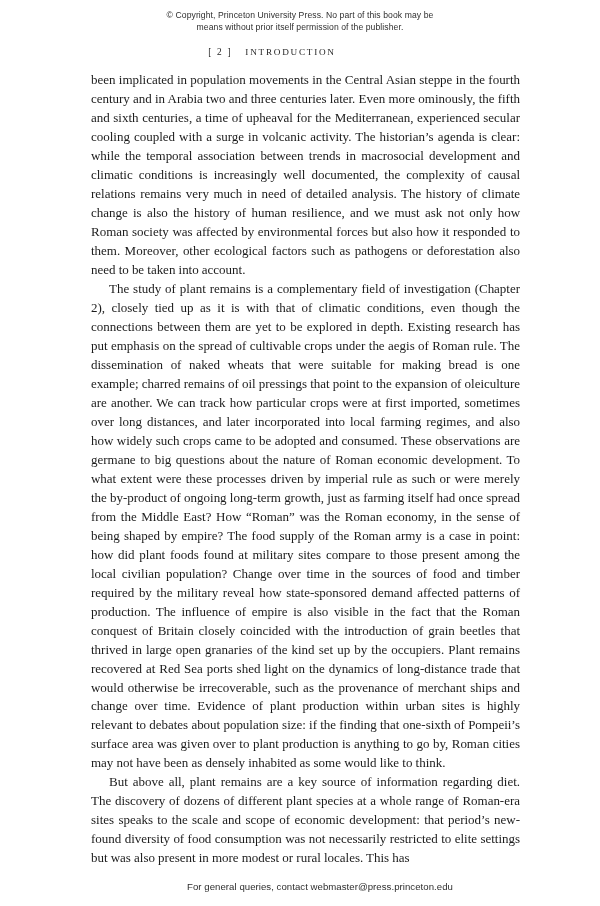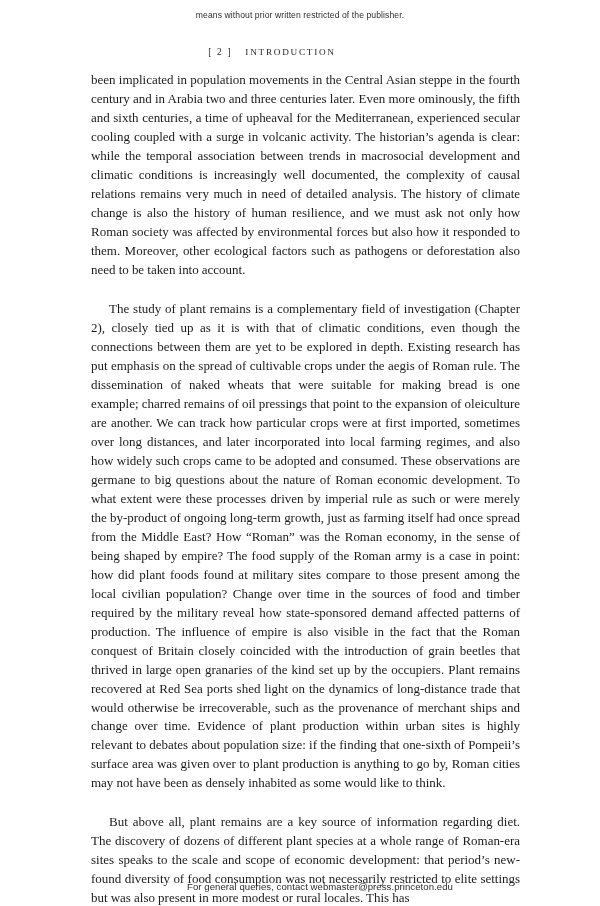--- a/index.html
+++ b/index.html
@@ -82,21 +82,20 @@
     line-height: 18.98px;
     color: #1b1b1b;
     text-align: justify;
     text-justify: inter-word;
     hyphens: manual;
     word-spacing: -0.004em;
     letter-spacing: -0.0015em;
   }
   .body-paragraph + .body-paragraph {
     text-indent: 18px;
-    margin-top: 20px;
   }
 
   
   .page-footer {
     position: absolute;
     left: 0;
     top: 881px;
     width: 600px;
     text-align: center;
     font-family: "Liberation Sans", sans-serif;
@@ -106,21 +105,22 @@
     white-space: nowrap;
     padding-left: 20px;
   }
 </style>
 </head>
 <body>
 
 <div class="page">
 
   <div class="copyright-block">
-    <span class="copyright-line">means without prior written restricted of the publisher.</span>
+    <span class="copyright-line">© Copyright, Princeton University Press. No part of this book may be</span>
+    <span class="copyright-line">means without prior itself permission of the publisher.</span>
   </div>
 
   <div class="running-head">
     <span class="folio">[ 2 ]</span><span class="rh-sep"></span><span class="rh-title">INTRODUCTION</span>
   </div>
 
   <div class="text-block">
     <p class="body-paragraph">been implicated in population movements in the Central Asian steppe in the fourth century and in Arabia two and three centuries later. Even more ominously, the fifth and sixth centuries, a time of upheaval for the Mediterranean, experienced secular cooling coupled with a surge in volcanic activity. The historian’s agenda is clear: while the temporal association between trends in macro­social development and climatic conditions is increasingly well documented, the complexity of causal relations remains very much in need of detailed analysis. The history of climate change is also the history of human resilience, and we must ask not only how Roman society was affected by environmental forces but also how it responded to them. Moreover, other ecological factors such as pathogens or deforestation also need to be taken into account.</p>
     <p class="body-paragraph">The study of plant remains is a complementary field of investigation (Chapter 2), closely tied up as it is with that of climatic conditions, even though the connections between them are yet to be explored in depth. Existing research has put emphasis on the spread of cultivable crops under the aegis of Roman rule. The dissemination of naked wheats that were suitable for making bread is one example; charred remains of oil pressings that point to the expansion of oleiculture are another. We can track how particular crops were at first imported, sometimes over long distances, and later incorporated into local farming regimes, and also how widely such crops came to be adopted and consumed. These observations are germane to big questions about the nature of Roman economic development. To what extent were these processes driven by imperial rule as such or were merely the by-product of ongoing long-term growth, just as farming itself had once spread from the Middle East? How “Roman” was the Roman economy, in the sense of being shaped by empire? The food supply of the Roman army is a case in point: how did plant foods found at military sites compare to those present among the local civilian population? Change over time in the sources of food and timber required by the military reveal how state-sponsored demand affected patterns of production. The influence of empire is also visible in the fact that the Roman conquest of Britain closely coincided with the introduction of grain beetles that thrived in large open granaries of the kind set up by the occupiers. Plant remains recovered at Red Sea ports shed light on the dynamics of long-distance trade that would otherwise be irrecoverable, such as the provenance of merchant ships and change over time. Evidence of plant production within urban sites is highly relevant to debates about population size: if the finding that one-sixth of Pompeii’s surface area was given over to plant production is anything to go by, Roman cities may not have been as densely inhabited as some would like to think.</p>
     <p class="body-paragraph">But above all, plant remains are a key source of information regarding diet. The discovery of dozens of different plant species at a whole range of Roman-era sites speaks to the scale and scope of economic development: that period’s new-found diversity of food consumption was not necessarily restricted to elite settings but was also present in more modest or rural locales. This has</p>

